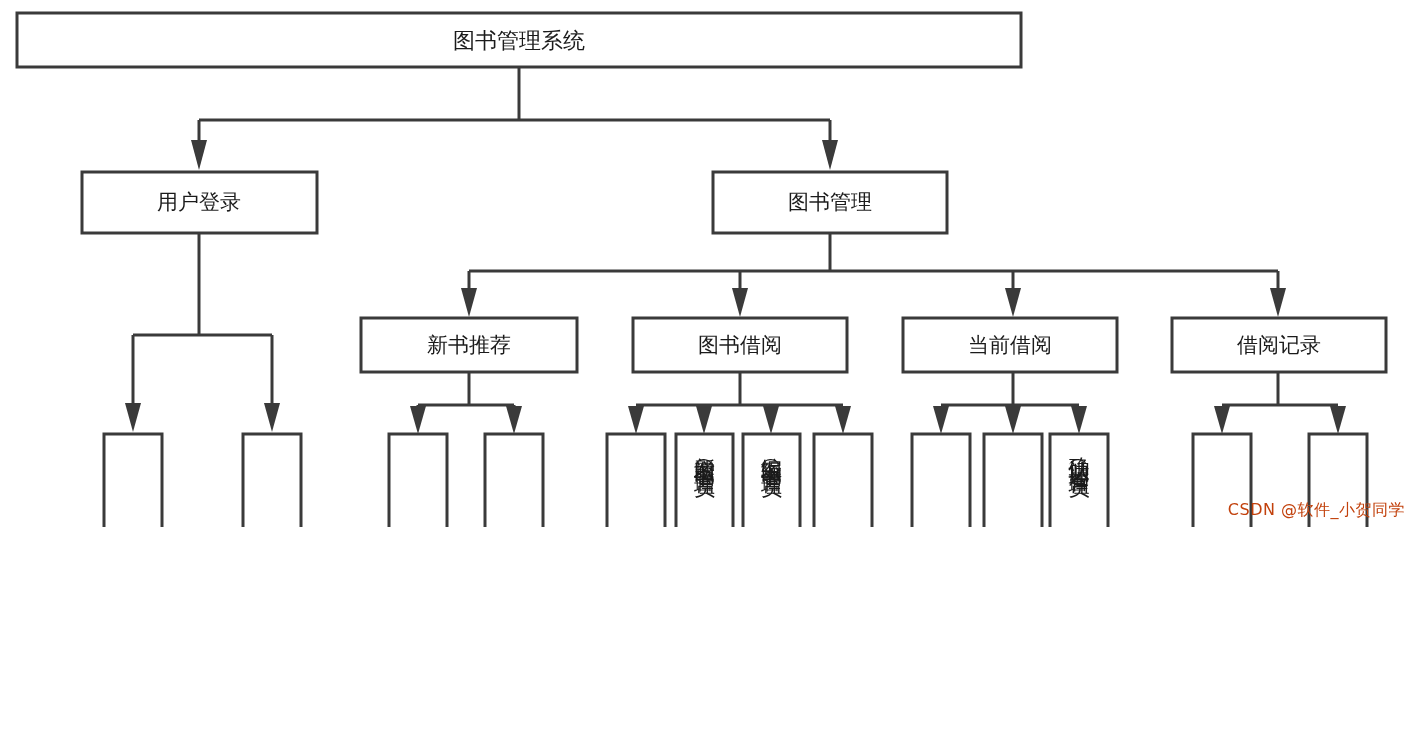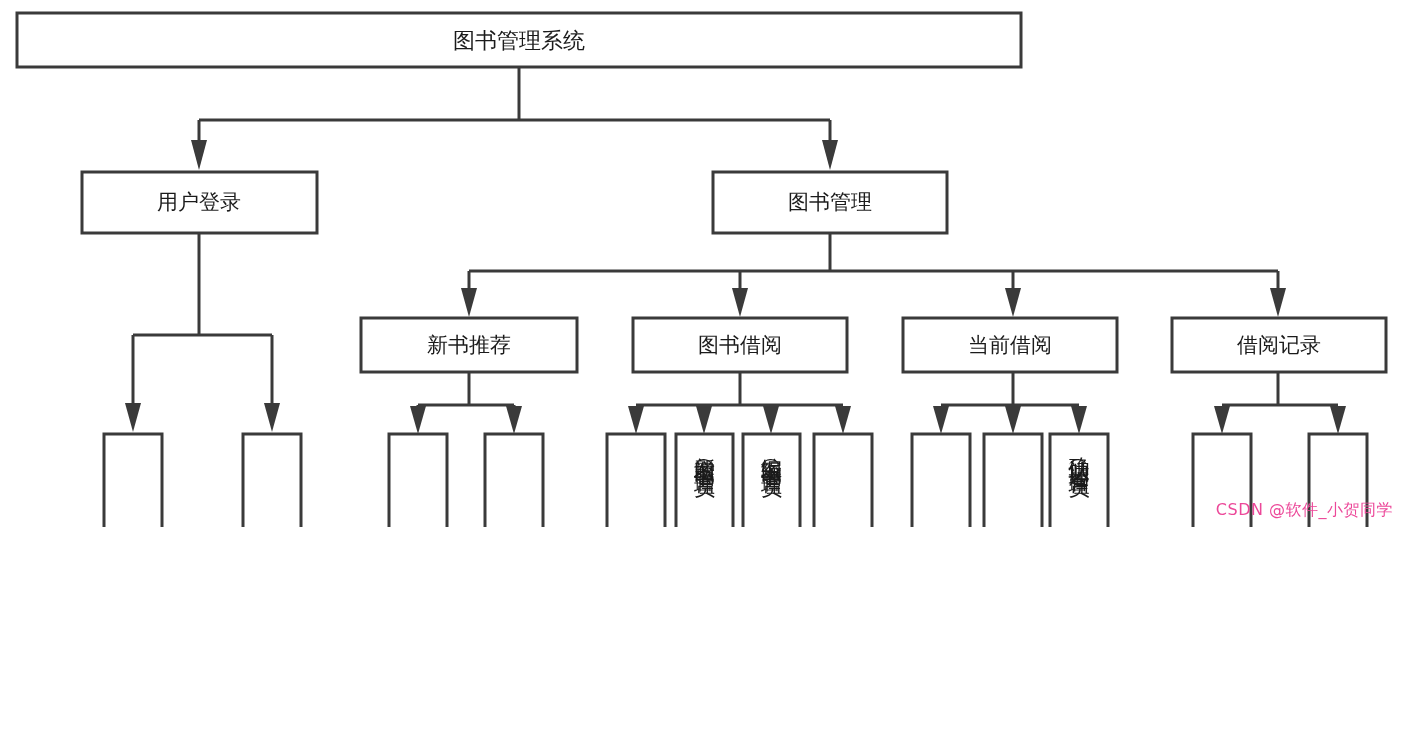--- a/index.html
+++ b/index.html
@@ -71,25 +71,25 @@
     text-orientation: upright;
     font-family: "DejaVu Sans", "Liberation Sans", sans-serif;
     font-size: 21px;
     line-height: 1.05;
     letter-spacing: 3px;
     color: #1b1b1b;
     white-space: nowrap;
   }
   #watermark {
     position: absolute;
-    right: 12px;
+    right: 0;
     bottom: 6px;
     font-family: "DejaVu Sans", "Liberation Sans", sans-serif;
     font-size: 16px;
-    color: #ec4899;
+    color: #c2410c;
     letter-spacing: 0.5px;
     user-select: none;
     pointer-events: none;
   }
 </style>
 </head>
 <body>
 
 <div id="diagram-root">
 

